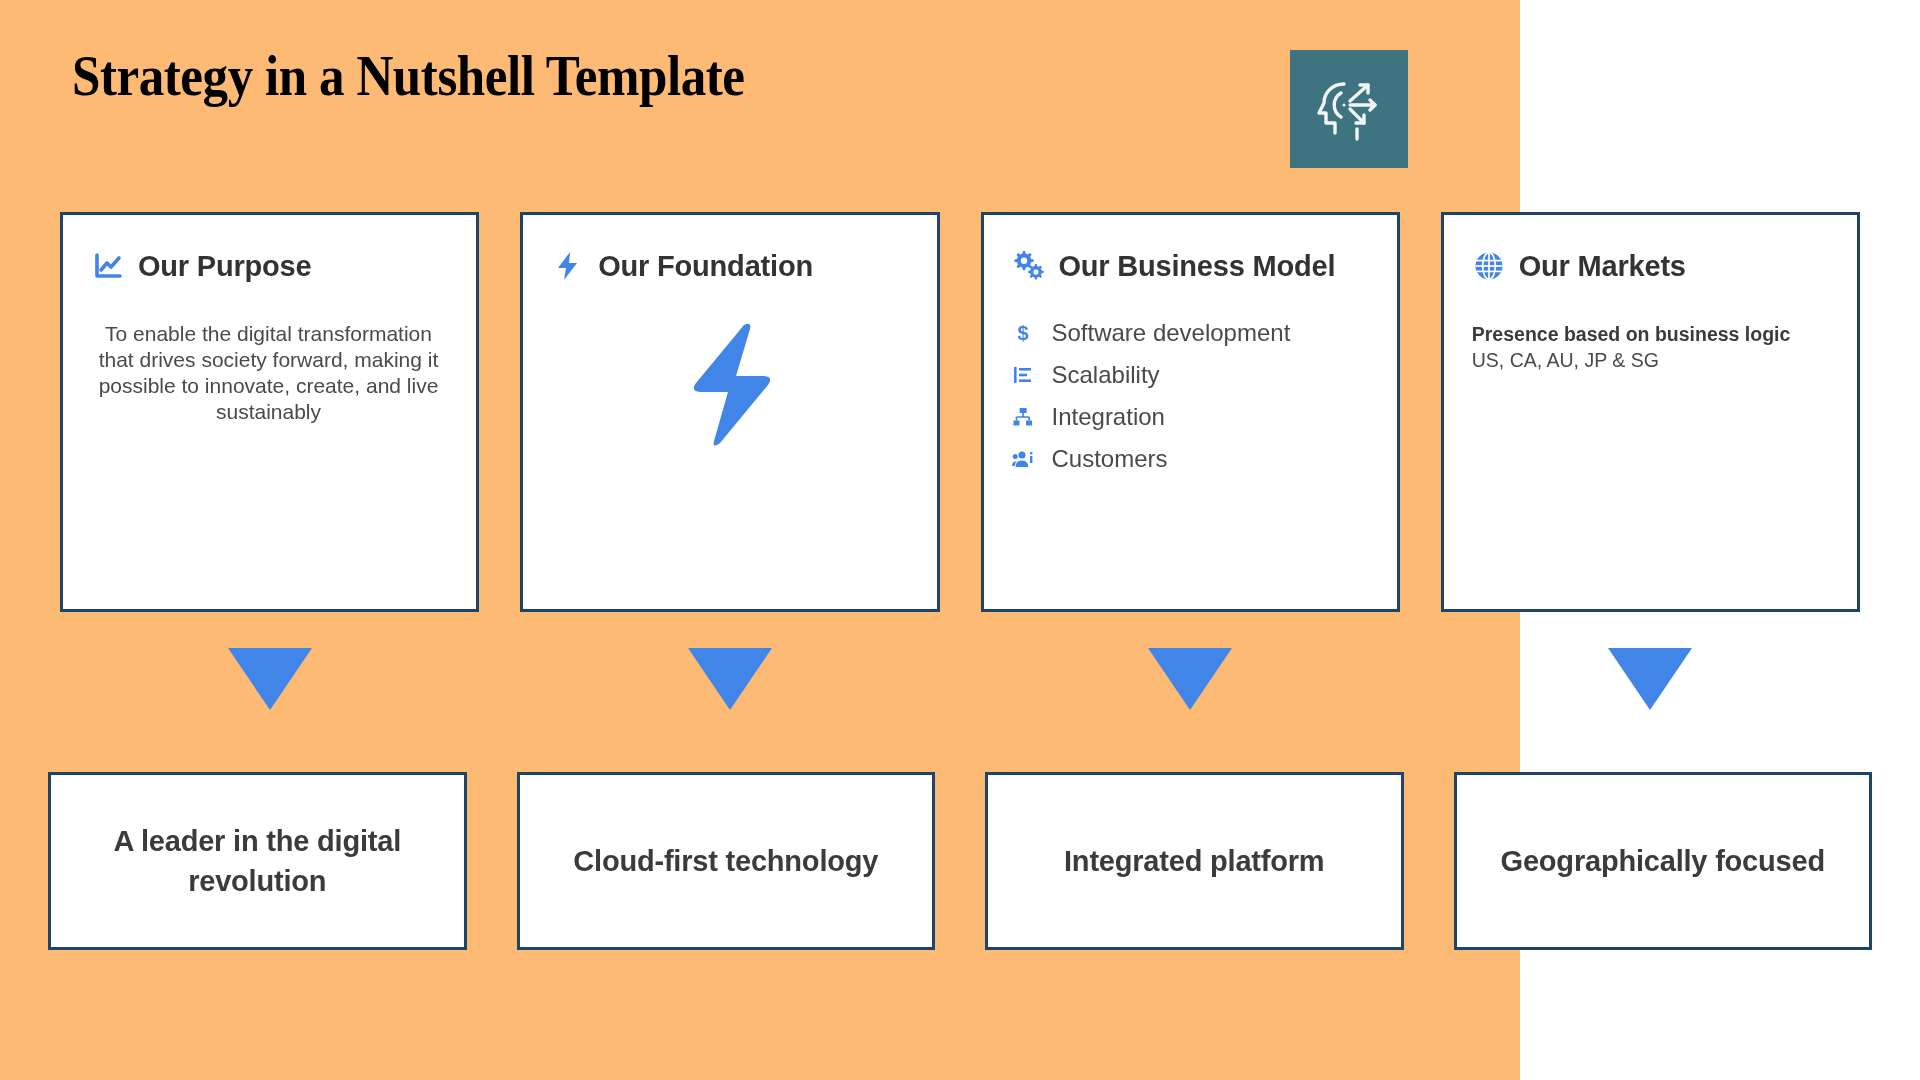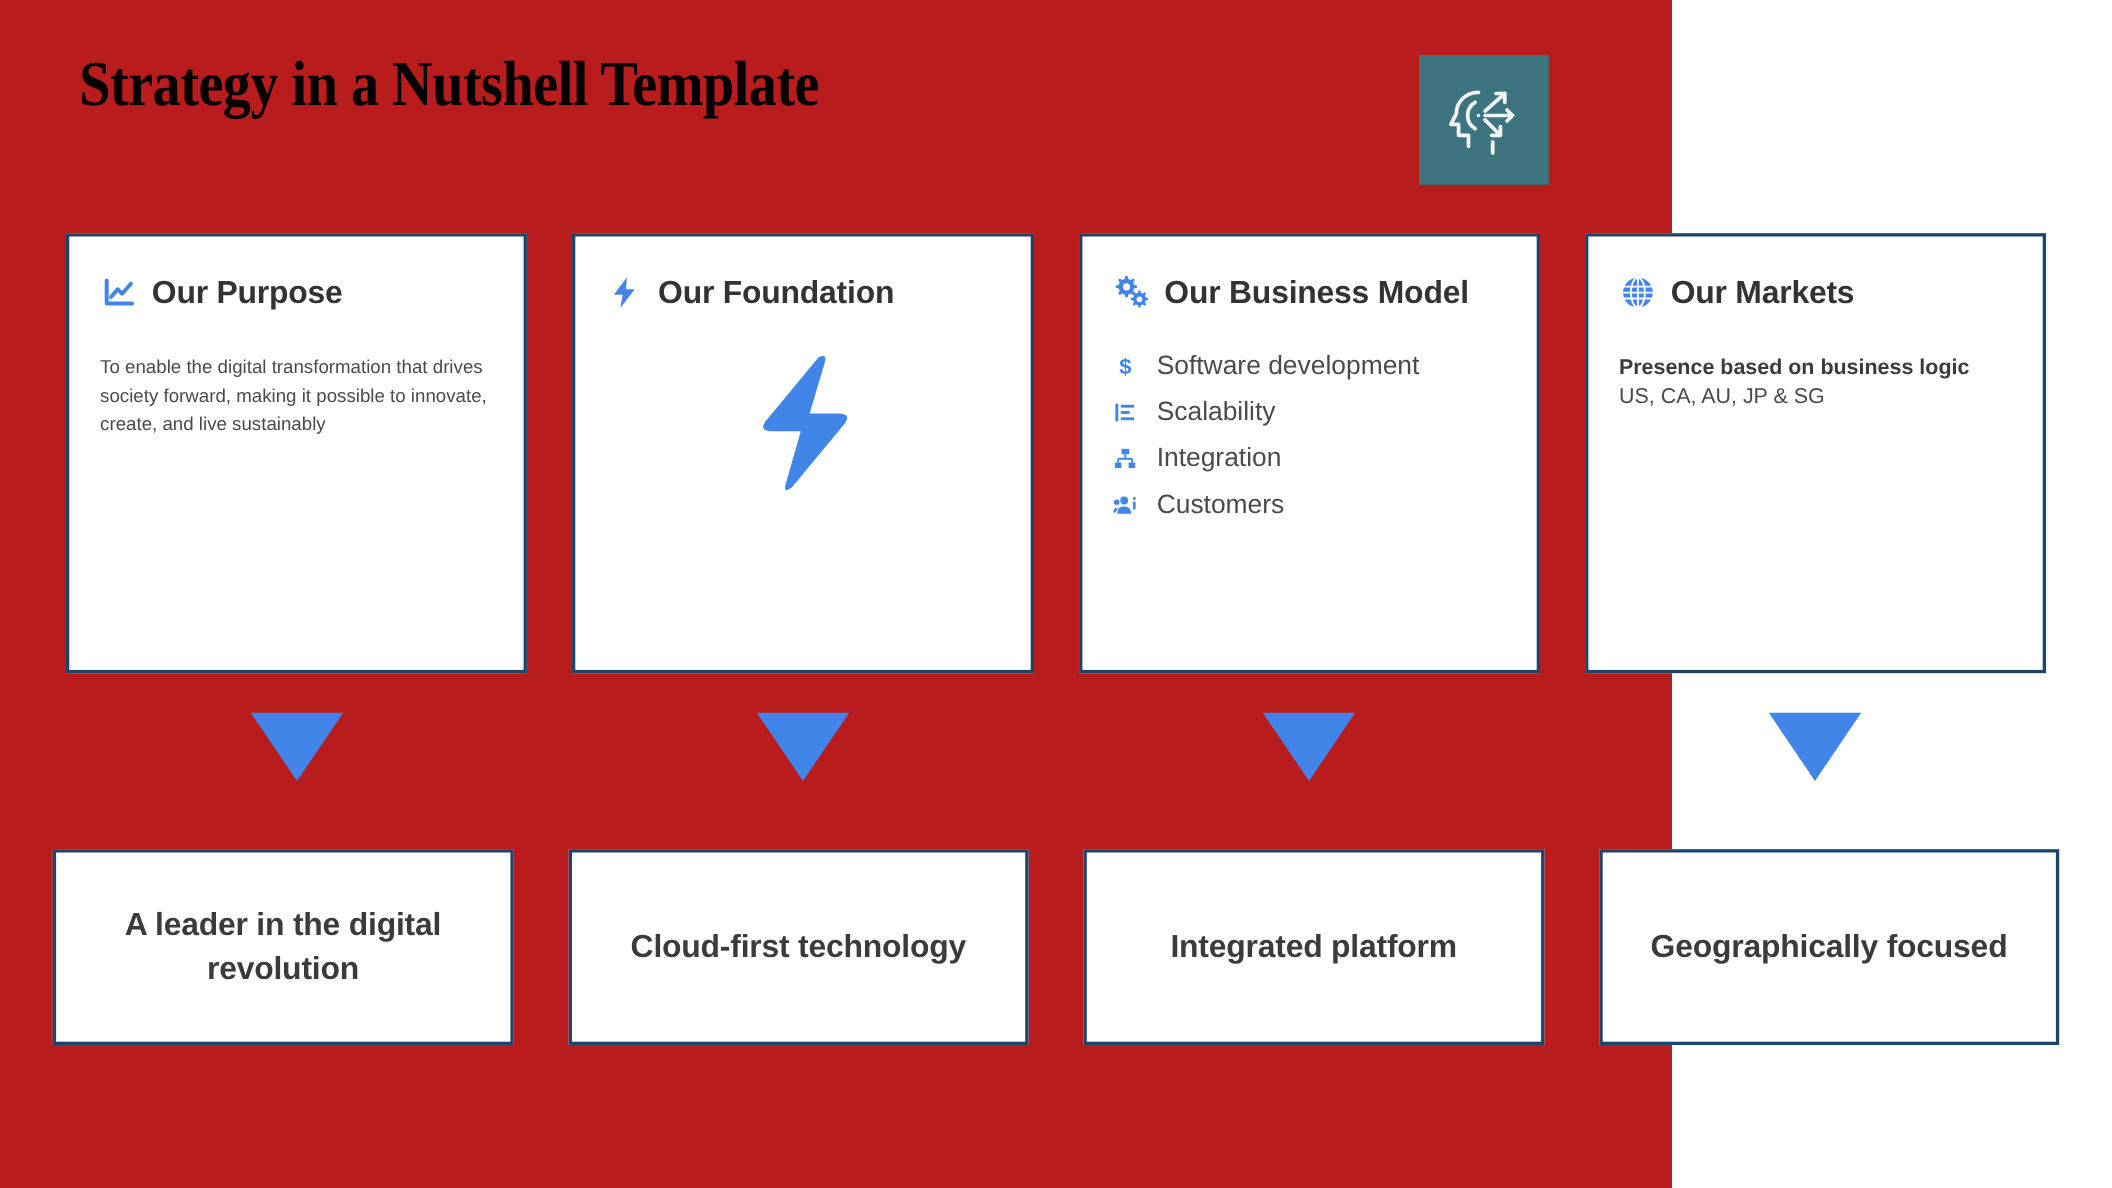--- a/index.html
+++ b/index.html
@@ -2,21 +2,21 @@
 <html><head>
 <meta charset="utf-8">
 <style>
   * { box-sizing: border-box; margin: 0; padding: 0; }
   html, body {
     width: 1920px; height: 1080px;
     background: #ffffff;
     font-family: "Liberation Sans", sans-serif;
     overflow: hidden;
   }
-  .slide { position: relative; width: 1520px; height: 1080px; background:#b91c1c; }
+  .slide { position: relative; width: 1520px; height: 1080px; background:#fdba74; }
 
   
   .page-title {
     position: absolute;
     left: 72px; top: 42px;
     font-family: "Liberation Serif", serif;
     font-weight: bold;
     font-size: 58px;
     letter-spacing: -0.5px;
     color: #000000;
@@ -58,24 +58,25 @@
   .card-head .hicon svg { display:block; }
   .card-title {
     font-size: 29px;
     font-weight: bold;
     color: #333333;
     letter-spacing: -0.2px;
     white-space: nowrap;
   }
 
   .card-para {
-    font-size: 17px;
+    font-size: 21px;
     line-height: 26px;
     color: #4a4a4a;
     max-width: 355px;
+    text-align: center;
   }
 
   
   .big-bolt {
     display:flex;
     align-items:center;
     justify-content:center;
     margin-top: 34px;
   }
 

